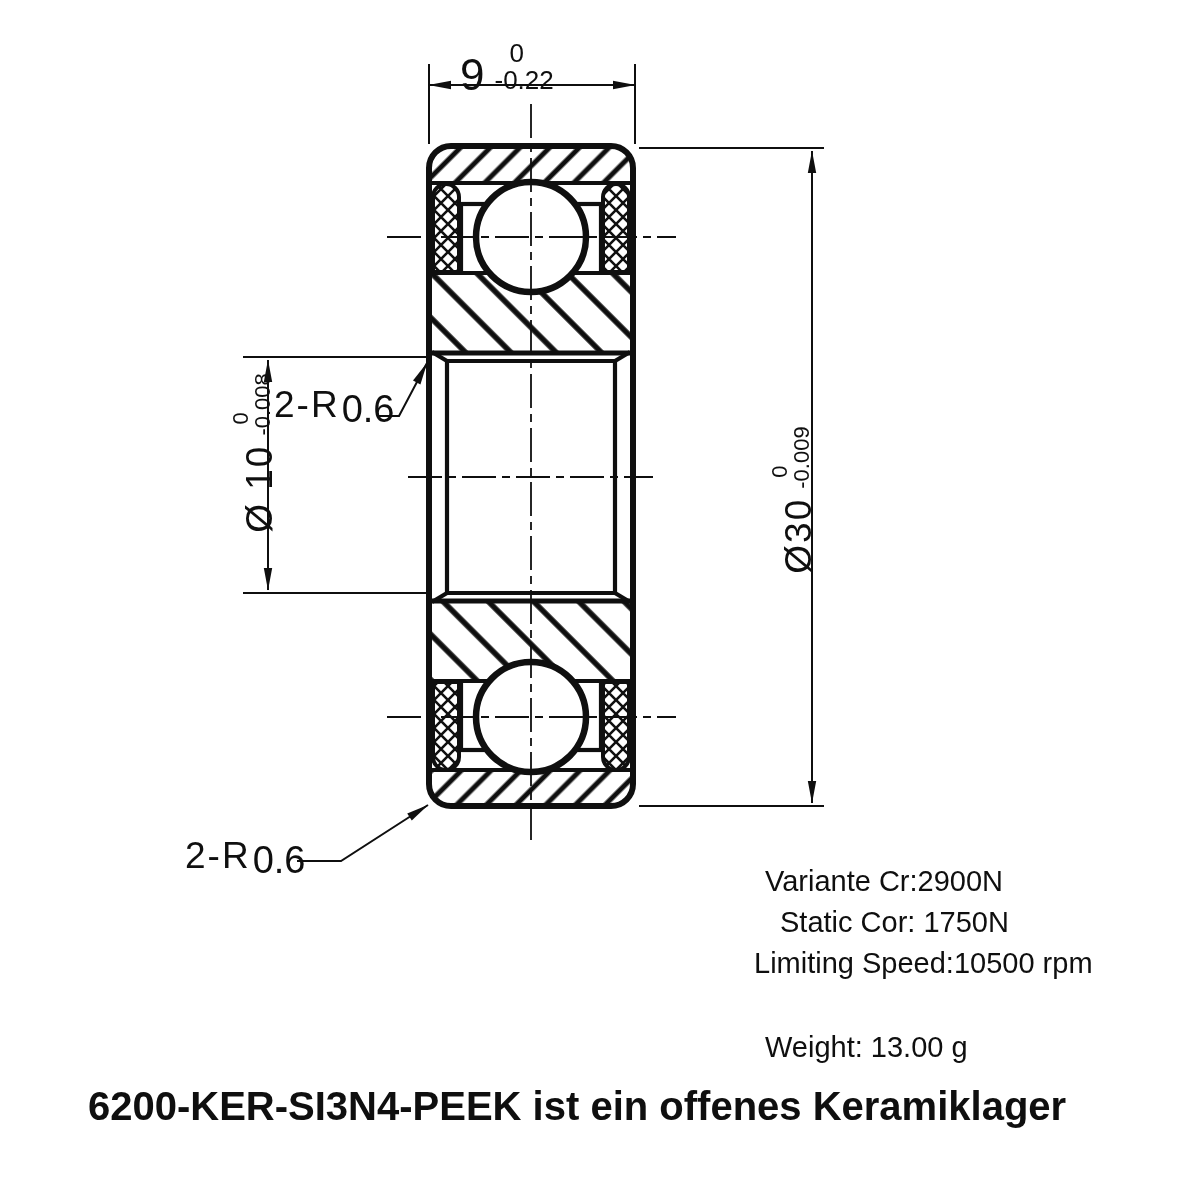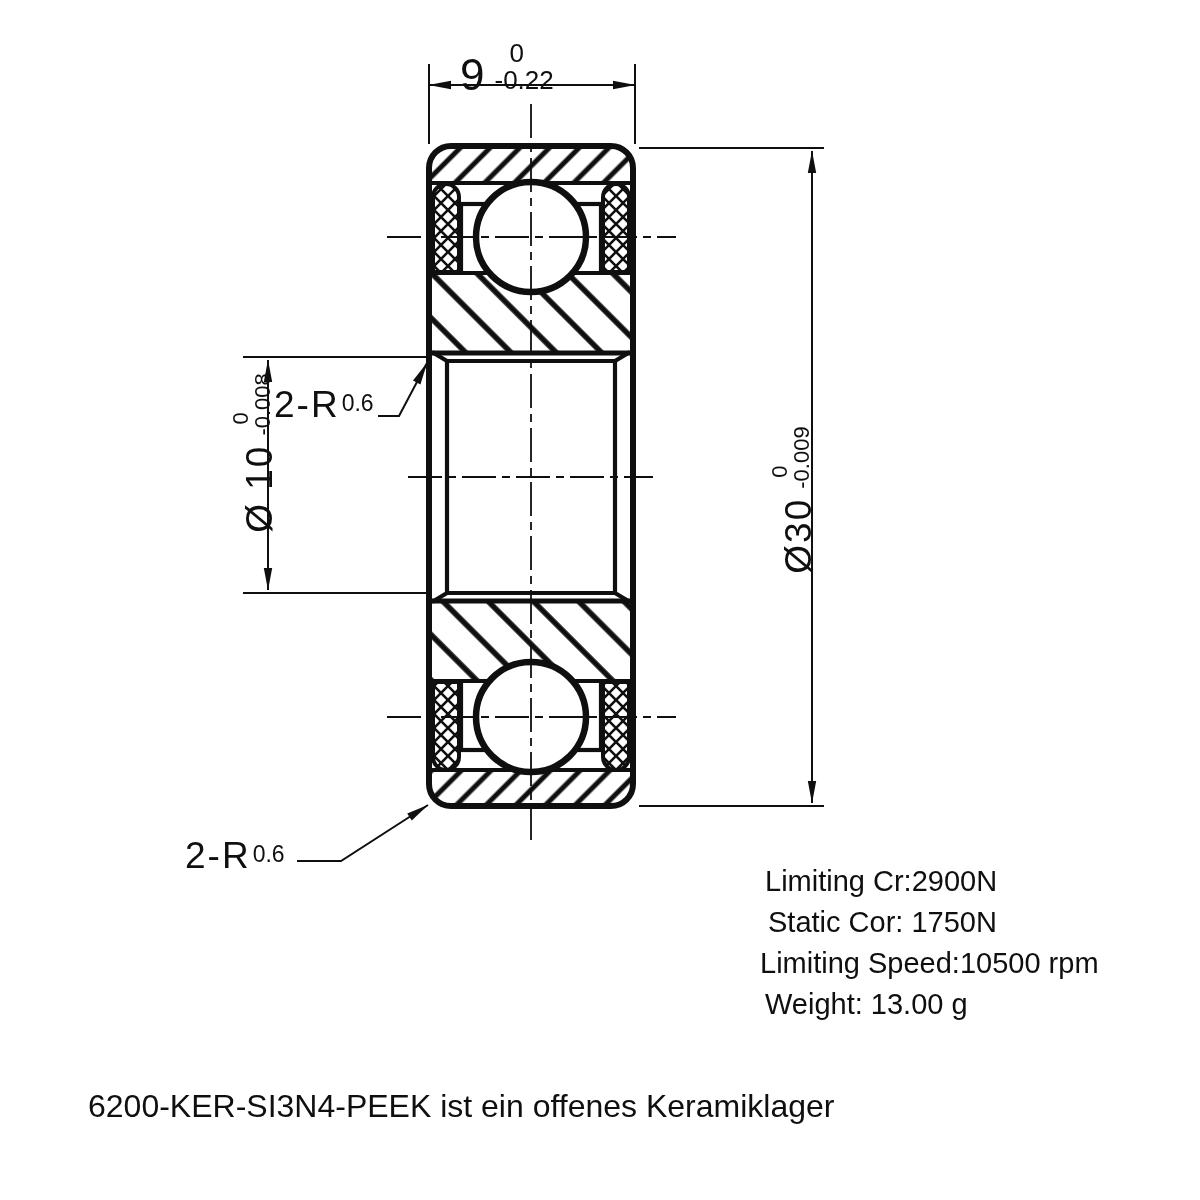--- a/index.html
+++ b/index.html
@@ -15,29 +15,29 @@
   .dim-label .dim-tol { display:flex; flex-direction:column; line-height:1.02; font-size:26px; }
   .dim-label .dim-tol .tol-u { margin-left:15px; }
   .dim-label.rot { transform:translate(-50%,-50%) rotate(-90deg); transform-origin:center; }
   .dim-label.rot .dim-value { font-size:37px; letter-spacing:2px; }
   .dim-label.rot .dim-tol { font-size:22px; }
   .dim-label.rot .dim-tol .tol-u { margin-left:11px; }
 
   
   .callout { position:absolute; display:flex; align-items:flex-start; white-space:nowrap; }
   .callout .c-prefix { font-size:37px; line-height:0.84; letter-spacing:2px; }
-  .callout .c-radius { font-size:23px; line-height:0.84; margin-left:2px; transform:translateY(5px); }
+  .callout .c-radius { font-size:38px; line-height:0.84; margin-left:2px; transform:translateY(5px); }
 
   
   .specs { position:absolute; left:750px; top:861px; }
   .spec-line { font-size:29px; line-height:41px; white-space:nowrap; }
 
   
   .caption { position:absolute; left:88px; top:1086px; }
-  .caption-line { font-size:32px; line-height:40px; white-space:nowrap; }
+  .caption-line { font-size:40px; line-height:40px; white-space:nowrap;font-weight:bold; }
 </style>
 </head>
 <body>
 
 <div class="page">
 
   <svg width="1200" height="1200" viewBox="0 0 1200 1200">
     <defs>
       <clipPath id="clipOutline">
           <rect x="429" y="146" width="204" height="660" rx="22"></rect>
@@ -152,23 +152,23 @@
   <div class="callout" style="left:274px; top:389px;">
     <span class="c-prefix">2-R</span>
     <span class="c-radius">0.6</span>
   </div>
   <div class="callout" style="left:185px; top:840px;">
     <span class="c-prefix">2-R</span>
     <span class="c-radius">0.6</span>
   </div>
 
   <div class="specs">
-    <div class="spec-line" style="margin-left:15px;">Limiting Cr:2900N</div>
-    <div class="spec-line" style="margin-left:18px;">Static Cor: 1750N</div>
-    <div class="spec-line" style="margin-left:10px;">Limiting Speed:10500 rpm</div>
-    <div class="spec-line" style="margin-left:15px;">Weight: 13.00 g</div>
+    <div class="spec-line" style="margin-left:15px;">Variante Cr:2900N</div>
+    <div class="spec-line" style="margin-left:30px;">Static Cor: 1750N</div>
+    <div class="spec-line" style="margin-left:4px;">Limiting Speed:10500 rpm</div>
+    <div class="spec-line" style="margin-left:15px;margin-top:43px;">Weight: 13.00 g</div>
   </div>
 
   <div class="caption">
     <div class="caption-line">6200-KER-SI3N4-PEEK ist ein offenes Keramiklager</div>
   </div>
 
 </div>
 
 </body></html>

